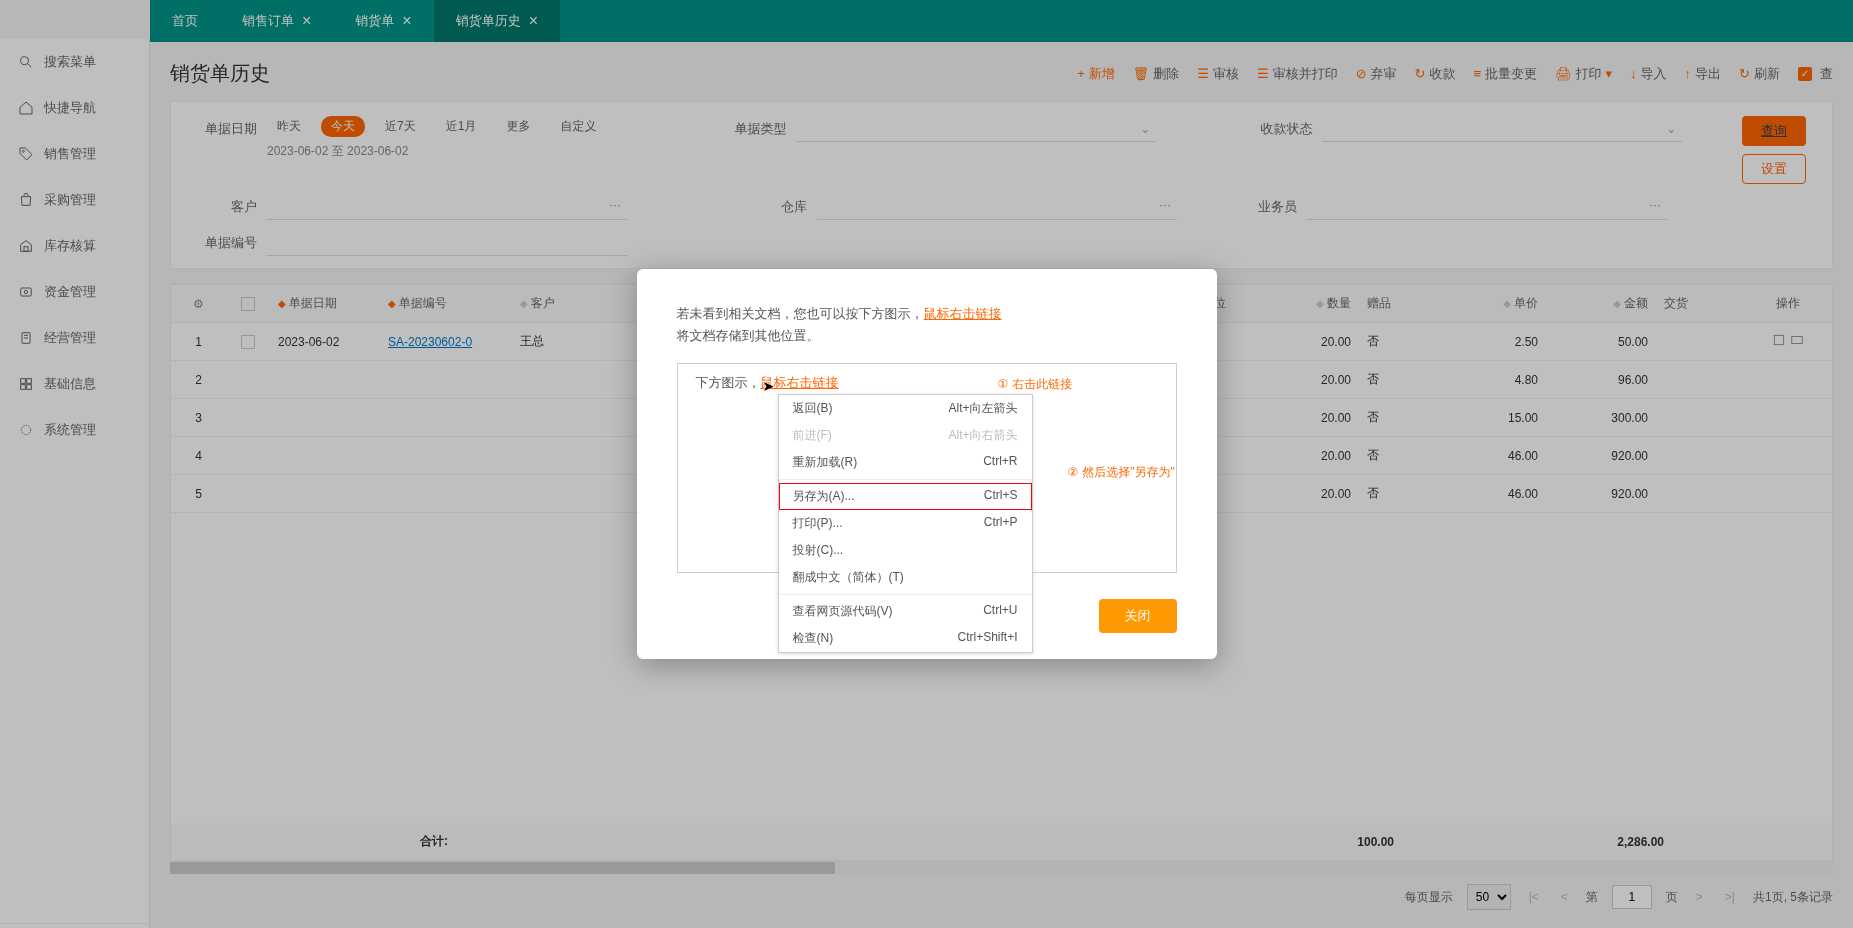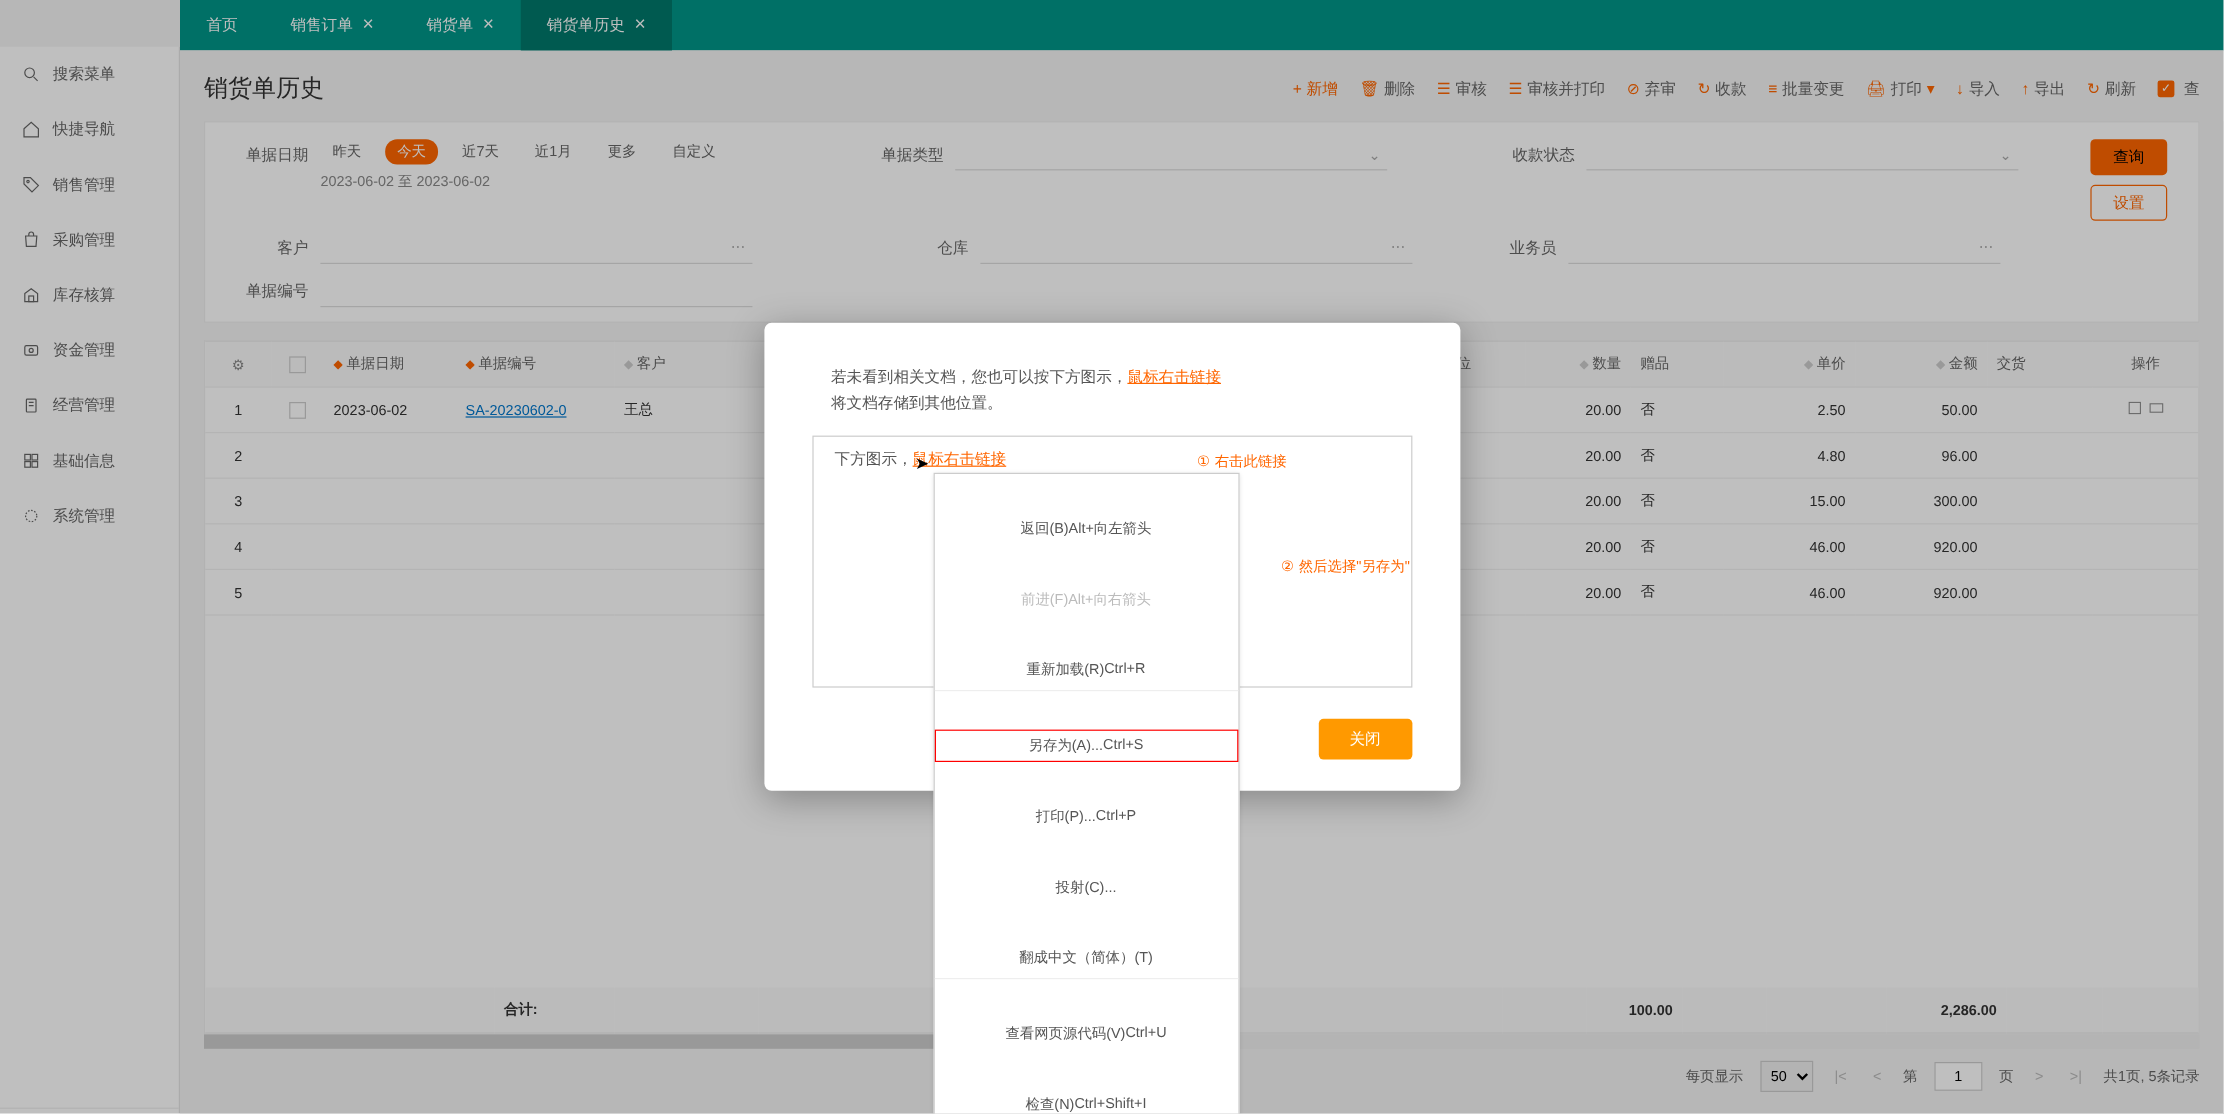--- a/index.html
+++ b/index.html
@@ -37,21 +37,21 @@
 .date-opts { display: flex; gap: 10px; align-items: center; }
 .chip { padding: 2px 10px; border-radius: 10px; cursor: pointer; font-size: 12px; color: #666; }
 .chip.active { background: #f60; color: #fff; }
 .date-range { color: #888; margin-top: 6px; font-size: 12px; }
 .f-input-wrap { position: relative; width: 360px; }
 .f-input { width: 360px; border: none; border-bottom: 1px solid #ddd; padding: 5px 4px; outline: none; font-size: 13px; background: transparent; }
 .f-input.short { width: 360px; }
 .dots { position: absolute; right: 6px; bottom: 8px; color: #888; cursor: pointer; }
 .chev { position: absolute; right: 6px; bottom: 6px; color: #aaa; cursor: pointer; }
 .btns-right { display:flex; flex-direction:column; gap:8px; }
-.btn-primary { background:#f60; color:#000000; border:none; padding:6px 18px; border-radius:4px; cursor:pointer; font-size:13px; }
+.btn-primary { background:#f60; color:#404040; border:none; padding:6px 18px; border-radius:4px; cursor:pointer; font-size:13px;text-decoration:underline; }
 .btn-outline { background:#fff; color:#f60; border:1px solid #f60; padding:5px 18px; border-radius:4px; cursor:pointer; font-size:13px; }
 
 
 .table-wrap { margin: 14px 20px 0; background: #fff; border: 1px solid #eee; }
 table { width: 100%; border-collapse: collapse; }
 th, td { padding: 10px 8px; font-size: 12px; text-align: left; border-bottom: 1px solid #f0f0f0; white-space: nowrap; }
 th { background: #fafafa; color: #666; font-weight: normal; border-top: 1px solid #eee; }
 th .sort { color:#ccc; margin-right:3px; font-size:10px; }
 th.sortable .sort.active { color:#f60; }
 td.num { text-align: right; }
@@ -69,31 +69,31 @@
 
 .pager { display:flex; justify-content:flex-end; align-items:center; gap:14px; margin:10px 20px; color:#666; }
 .pager select, .pager input { border:1px solid #ccc; padding:4px 4px; font-size:12px; }
 .pager .pg-btn { color:#bbb; cursor:pointer; padding:0 4px; }
 .pager input { width:40px; text-align:center; }
 
 
 .overlay { position:absolute; inset:0; background:rgba(0,0,0,.25); display:flex; align-items:center; justify-content:center; }
 .modal { width: 580px; background:#fff; border-radius:6px; padding: 34px 40px 26px; box-shadow:0 6px 30px rgba(0,0,0,.3); }
 .m-title { font-size:15px; font-weight:bold; margin-bottom:22px; }
-.m-desc { font-size:13px; color:#555; line-height:1.7; margin-bottom:16px;margin-left:16px; }
+.m-desc { font-size:13px; color:#555; line-height:1.7; margin-bottom:16px; }
 .m-desc .hl { color:#f60; text-decoration:underline; cursor:pointer; }
 .m-img-box { border:1px solid #ccc; padding: 10px 18px 24px; position:relative; min-height:210px; }
 .m-img-caption { font-size:13px; color:#555; }
 .m-img-caption .hl { color:#f60; text-decoration:underline; }
 .marker1 { position:absolute; left:320px; top:12px; color:#f60; font-size:12px; }
 .marker1::before { content:"①"; margin-right:4px; }
 .marker2 { position:absolute; left:390px; top:100px; color:#f60; font-size:12px; }
 .marker2::before { content:"②"; margin-right:4px; }
 .ctx-menu { position:absolute; left:100px; top:30px; width:255px; border:1px solid #ccc; background:#fff; font-size:12px; box-shadow:0 1px 4px rgba(0,0,0,.15); }
-.ctx-item { display:flex; justify-content:center; padding:5px 14px; color:#555;margin-top:32px; }
+.ctx-item { display:flex; justify-content:space-between; padding:5px 14px; color:#555; }
 .ctx-item.disabled { color:#bbb; }
 .ctx-item.sel { outline:1px solid #f00; outline-offset:-1px; }
 .ctx-sep { border-top:1px solid #eee; margin:3px 0; }
 .cursor-arrow { position:absolute; left:85px; top:14px; font-size:14px; color:#000; }
 .m-actions { display:flex; justify-content:flex-end; margin-top:26px; }
 .m-btn { background:#f90; color:#fff; border:none; padding:8px 26px; border-radius:4px; cursor:pointer; font-size:13px; }
 </style>
 </head>
 <body>
 

